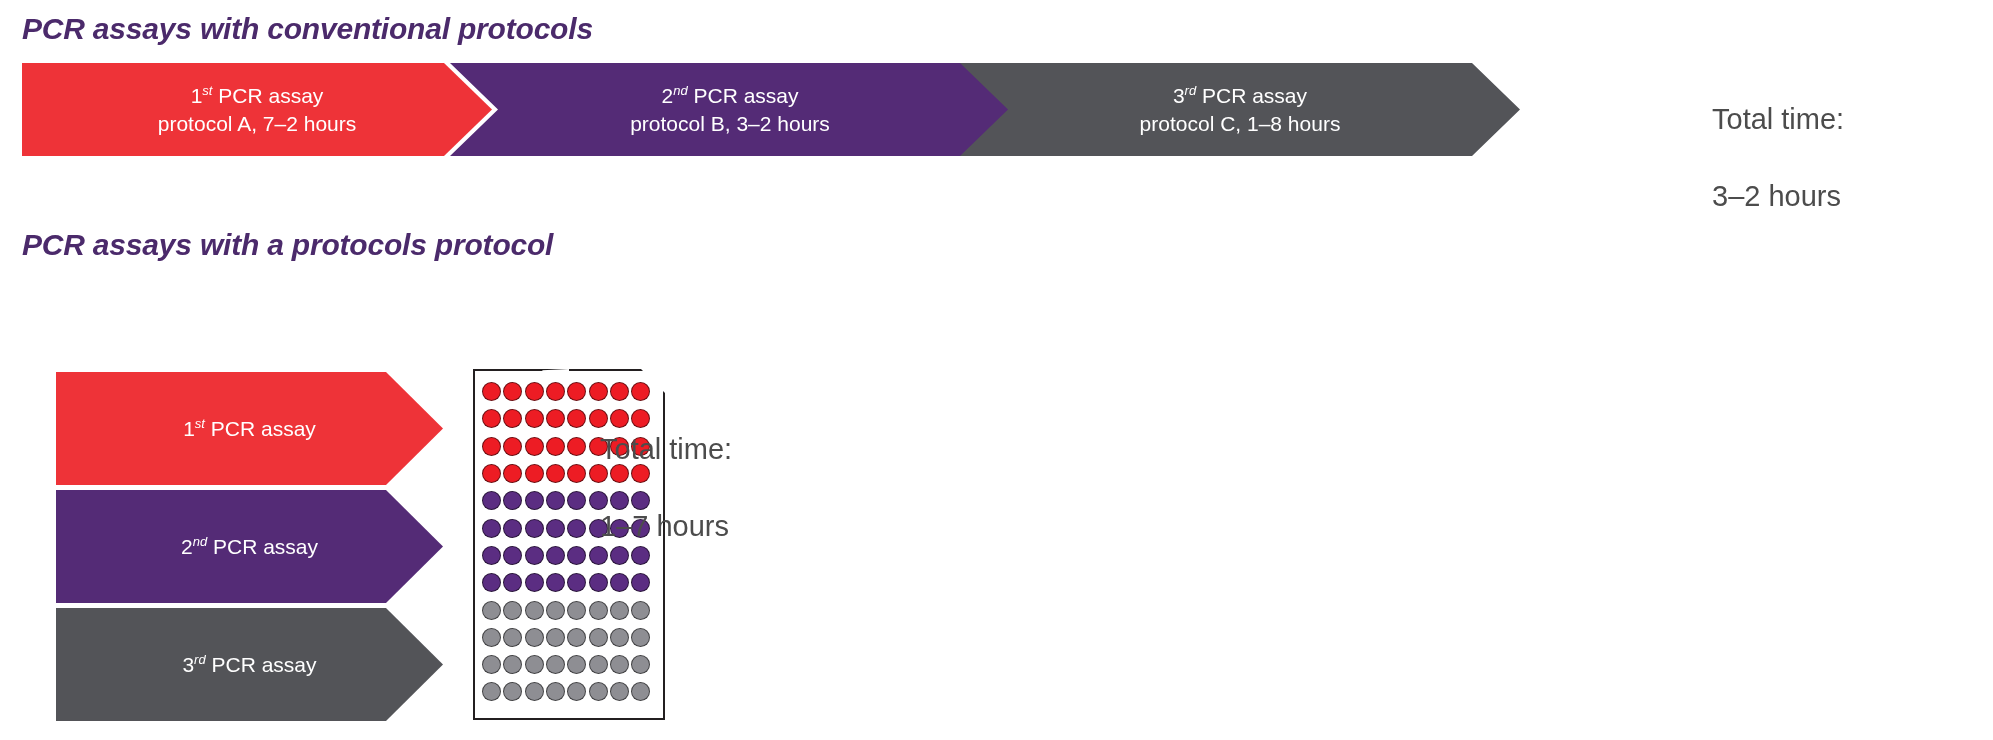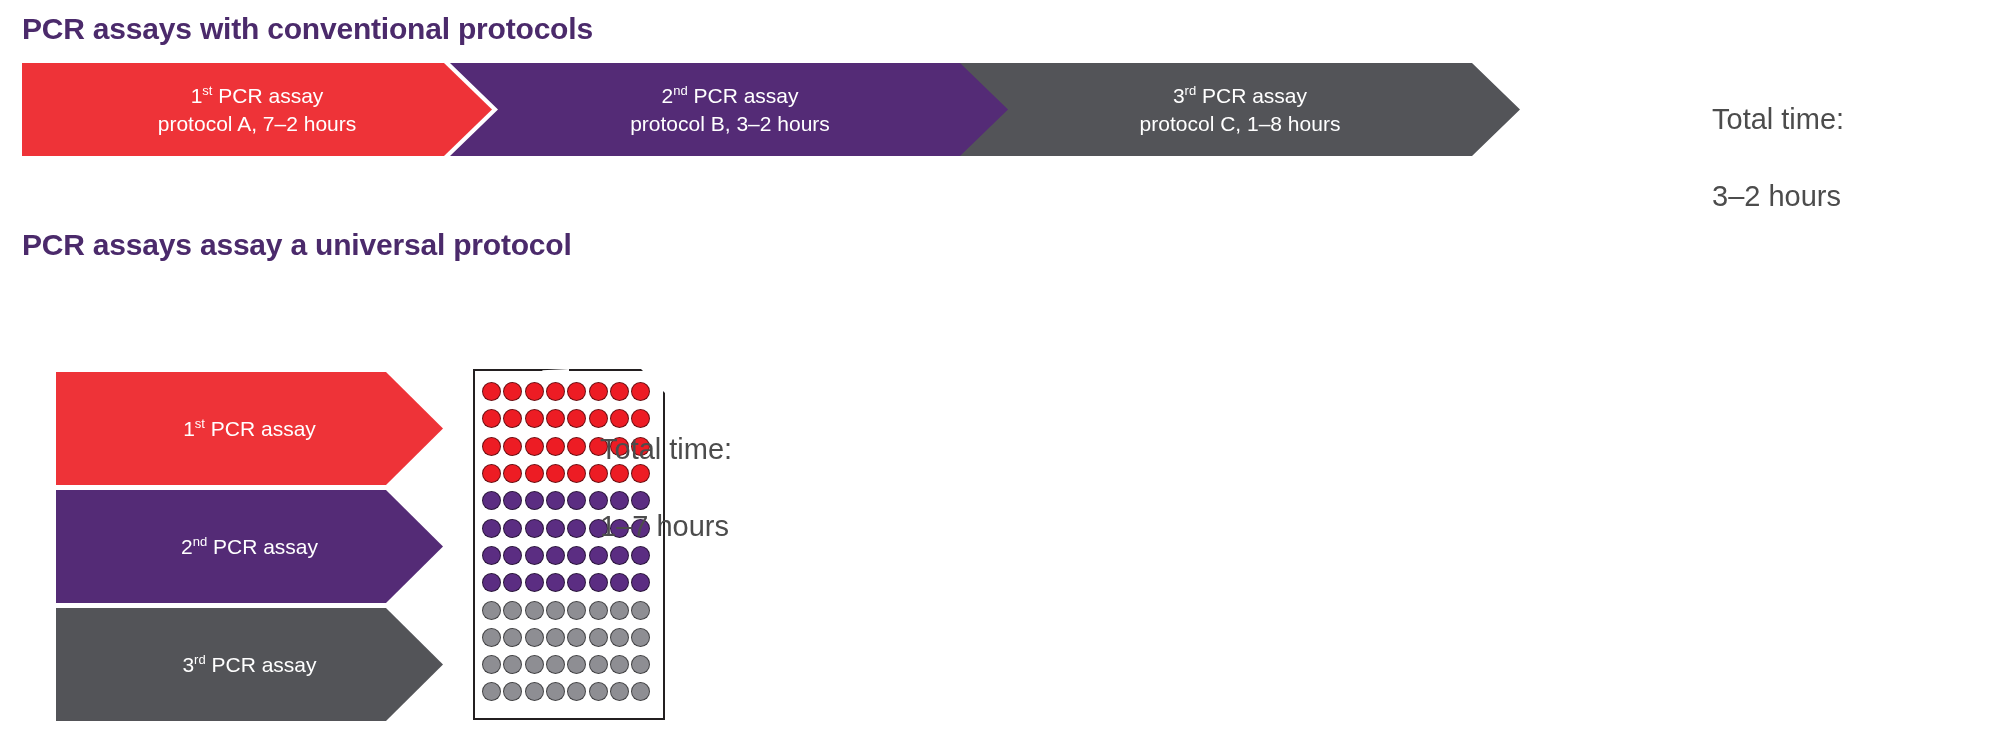--- a/index.html
+++ b/index.html
@@ -15,20 +15,21 @@
     overflow: hidden;
   }
 
   .section-heading {
     position: absolute;
     color: #4B2A6B;
     font-weight: bold;
     font-size: 30px;
     letter-spacing: -0.2px;
     white-space: nowrap;
+    font-style: italic;
   }
   #heading-conventional { left: 22px; top: 12px; }
   #heading-universal    { left: 22px; top: 228px; }
   .chev {
     position: absolute;
     top: 63px;
     height: 93px;
     display: flex;
     align-items: center;
     justify-content: center;
@@ -130,21 +131,21 @@
 
   .total-bottom {
     position: absolute;
     left: 600px; top: 392px;
     color: #4C4C4C;
     font-size: 29px;
     line-height: 1.32;
     white-space: pre-line;
   }
 
-  sup { font-size: 0.62em; vertical-align: super; line-height: 0; }
+  sup { font-size: 0.62em; vertical-align: super; line-height: 0; font-style: italic; }
 </style>
 </head>
 <body>
 
 <div class="section-heading" id="heading-conventional">PCR assays with conventional protocols</div>
 
 <div class="chev start">
   <span class="lbl">
     <span>1</span><sup>st</sup><span> PCR assay</span><br>
     <span>protocol A, 7–2 hours</span>
@@ -163,21 +164,21 @@
     <span>3</span><sup>rd</sup><span> PCR assay</span><br>
     <span>protocol C, 1–8 hours</span>
   </span>
 </div>
 
 <div class="total-top">
   <div>Total time:</div>
   <div>3–2 hours</div>
 </div>
 
-<div class="section-heading" id="heading-universal">PCR assays assay a universal protocol</div>
+<div class="section-heading" id="heading-universal">PCR assays with a protocols protocol</div>
 
 <div class="arrow" id="arrow-1">
   <span>
     <span>1</span><sup>st</sup><span> PCR assay</span>
   </span>
 </div>
 
 <div class="arrow" id="arrow-2">
   <span>
     <span>2</span><sup>nd</sup><span> PCR assay</span>

